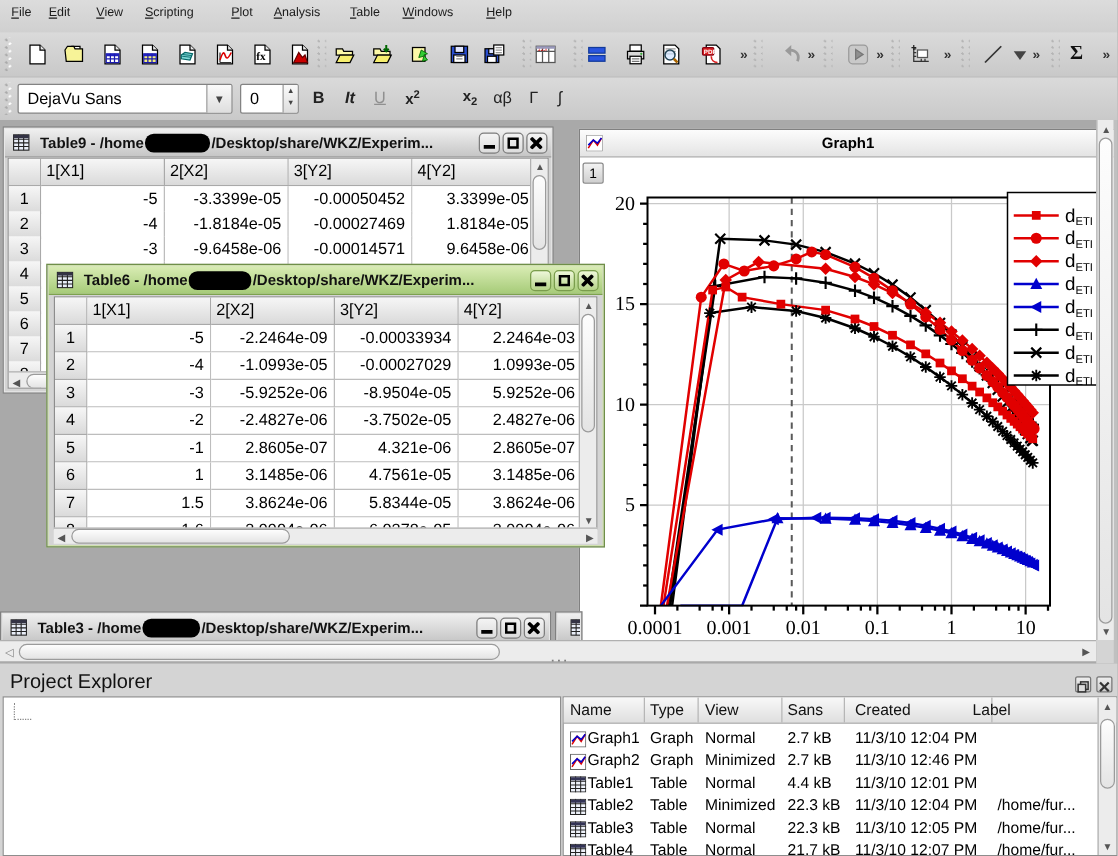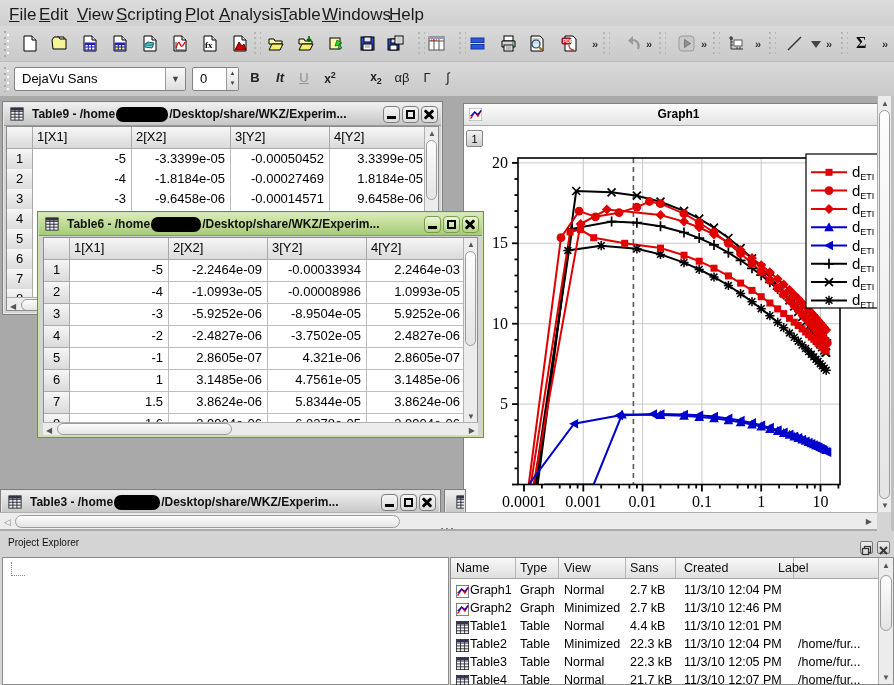--- a/index.html
+++ b/index.html
@@ -1,17 +1,17 @@
 <!DOCTYPE html>
 <html><head><meta charset="utf-8"><style>
 *{margin:0;padding:0;box-sizing:border-box}
 html,body{width:894px;height:685px;overflow:hidden}
 body{font-family:"Liberation Sans",sans-serif;background:#d4d4d4;position:relative}
 
-#menubar{height:26px;background:linear-gradient(#dcdcdc,#d0d0d0);position:relative;font-size:17px;color:#1b1b1b}
+#menubar{height:26px;background:linear-gradient(#dcdcdc,#d0d0d0);position:relative;font-size:10px;color:#1b1b1b}
 #menubar span{position:absolute;top:5px}
 #menubar u{text-decoration:underline}
 #tb1{height:35px;background:linear-gradient(#dadada,#c9c9c9);position:relative}
 #tb2{height:35px;background:linear-gradient(#dadada,#c9c9c9);position:relative;border-top:1px solid #bdbdbd}
 .grip{position:absolute;top:4px;bottom:4px;width:7px;background-image:radial-gradient(circle at 2px 2px,#aaa 1px,rgba(0,0,0,0) 1px),radial-gradient(circle at 5px 5px,#fff 1px,rgba(0,0,0,0) 1px);background-size:7px 6px}
 .ico{position:absolute;top:9px;width:17px;height:17px}
 .chev{position:absolute;top:12px;font-size:11px;font-weight:bold;color:#333;letter-spacing:-2px}
 .tsep{position:absolute;top:5px;bottom:5px;width:8px;background-image:radial-gradient(circle at 2px 2px,#b5b5b5 1px,rgba(0,0,0,0) 1px);background-size:6px 5px}
 
 .combo{position:absolute;top:5px;height:24px;background:#fff;border:1px solid #838383;border-radius:2px;font-size:13px;color:#000}
@@ -43,21 +43,21 @@
 
 .sbv{position:absolute;background:#ececec;border-left:1px solid #b0b0b0}
 .sbh{position:absolute;background:#ececec;border-top:1px solid #b0b0b0}
 .thumb{position:absolute;background:linear-gradient(#fdfdfd,#e4e4e4);border:1px solid #9b9b9b;border-radius:7px}
 .sbarr{position:absolute;font-size:8px;color:#555;text-align:center}
 
 #gwin{position:absolute;left:463px;top:7px;width:431px;height:410px;background:#fff;border:1px solid #808080;overflow:hidden}
 #gtbar{height:22px;background:linear-gradient(#fcfcfc,#e4e4e4);border-bottom:1px solid #aaa;position:relative;text-align:center;font-size:12px;font-weight:bold;color:#000;line-height:21px}
 
 #pe{position:absolute;left:0;top:531px;width:894px;height:154px;background:#d4d4d4}
-#pehead{height:26px;font-size:10px;color:#111;padding:6px 0 0 8px}
+#pehead{height:26px;font-size:16px;color:#111;padding:6px 0 0 8px}
 .pane{position:absolute;top:26px;bottom:0;background:#fff;border:1px solid #8d8d8d}
 .pebtn{position:absolute;top:10px;width:13px;height:13px;border:1px solid #777;border-radius:2px;background:linear-gradient(#eee,#ccc)}
 .hdr2{position:absolute;top:0;left:0;right:0;height:21px;background:linear-gradient(#f8f8f8,#dfdfdf);border-bottom:1px solid #a5a5a5;font-size:12.5px;color:#111}
 .hdr2 span{position:absolute;top:3px}
 .hv{position:absolute;top:0;bottom:0;width:1px;background:#b6b6b6}
 .prow{position:absolute;left:0;height:18px;font-size:12.5px;color:#000;white-space:nowrap}
 .prow span{position:absolute;top:2px}
 </style></head><body>
 <div id="menubar">
 <span style="left:9px"><u>F</u>ile</span>
@@ -701,21 +701,21 @@
           <div class="ncell" style="width:26px">1</div>
           <div class="dcell" style="width:99px">-5</div>
           <div class="dcell" style="width:99px">-2.2464e-09</div>
           <div class="dcell" style="width:99px">-0.00033934</div>
           <div class="dcell" style="width:99px">2.2464e-03</div>
         </div>
         <div class="trow" style="top:44px">
           <div class="ncell" style="width:26px">2</div>
           <div class="dcell" style="width:99px">-4</div>
           <div class="dcell" style="width:99px">-1.0993e-05</div>
-          <div class="dcell" style="width:99px">-0.00008986</div>
+          <div class="dcell" style="width:99px">-0.00027029</div>
           <div class="dcell" style="width:99px">1.0993e-05</div>
         </div>
         <div class="trow" style="top:66px">
           <div class="ncell" style="width:26px">3</div>
           <div class="dcell" style="width:99px">-3</div>
           <div class="dcell" style="width:99px">-5.9252e-06</div>
           <div class="dcell" style="width:99px">-8.9504e-05</div>
           <div class="dcell" style="width:99px">5.9252e-06</div>
         </div>
         <div class="trow" style="top:88px">

